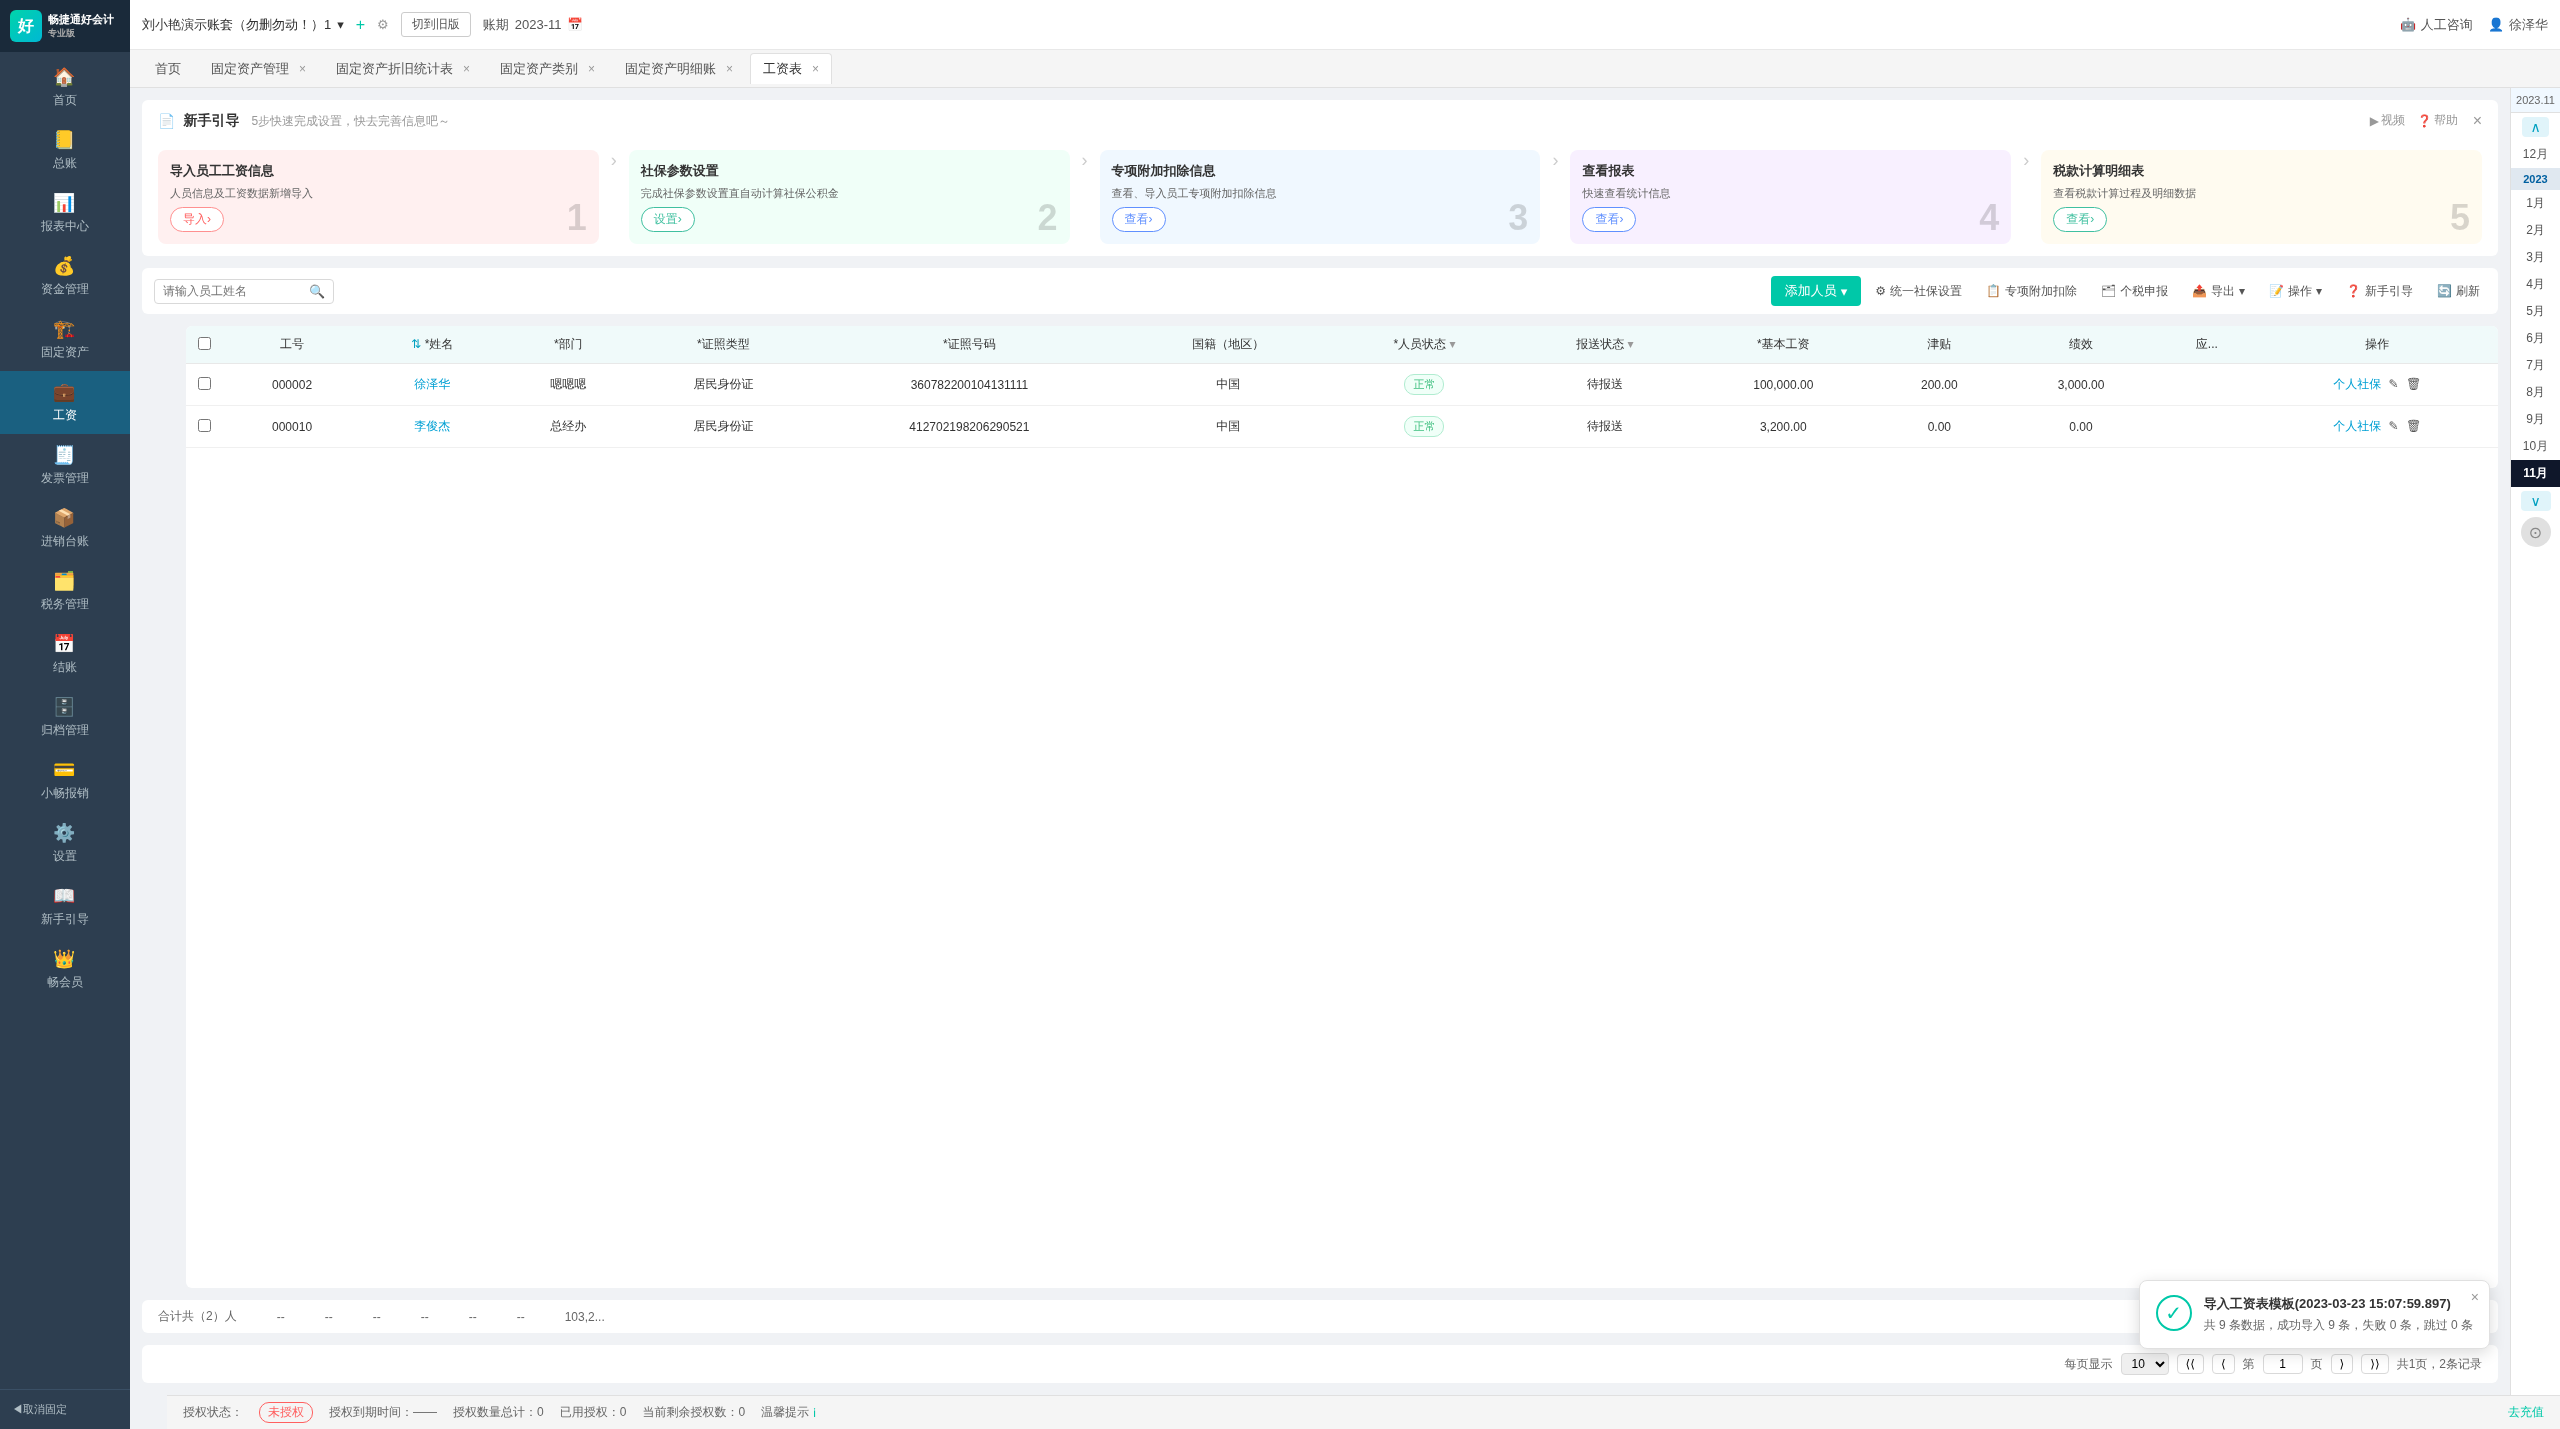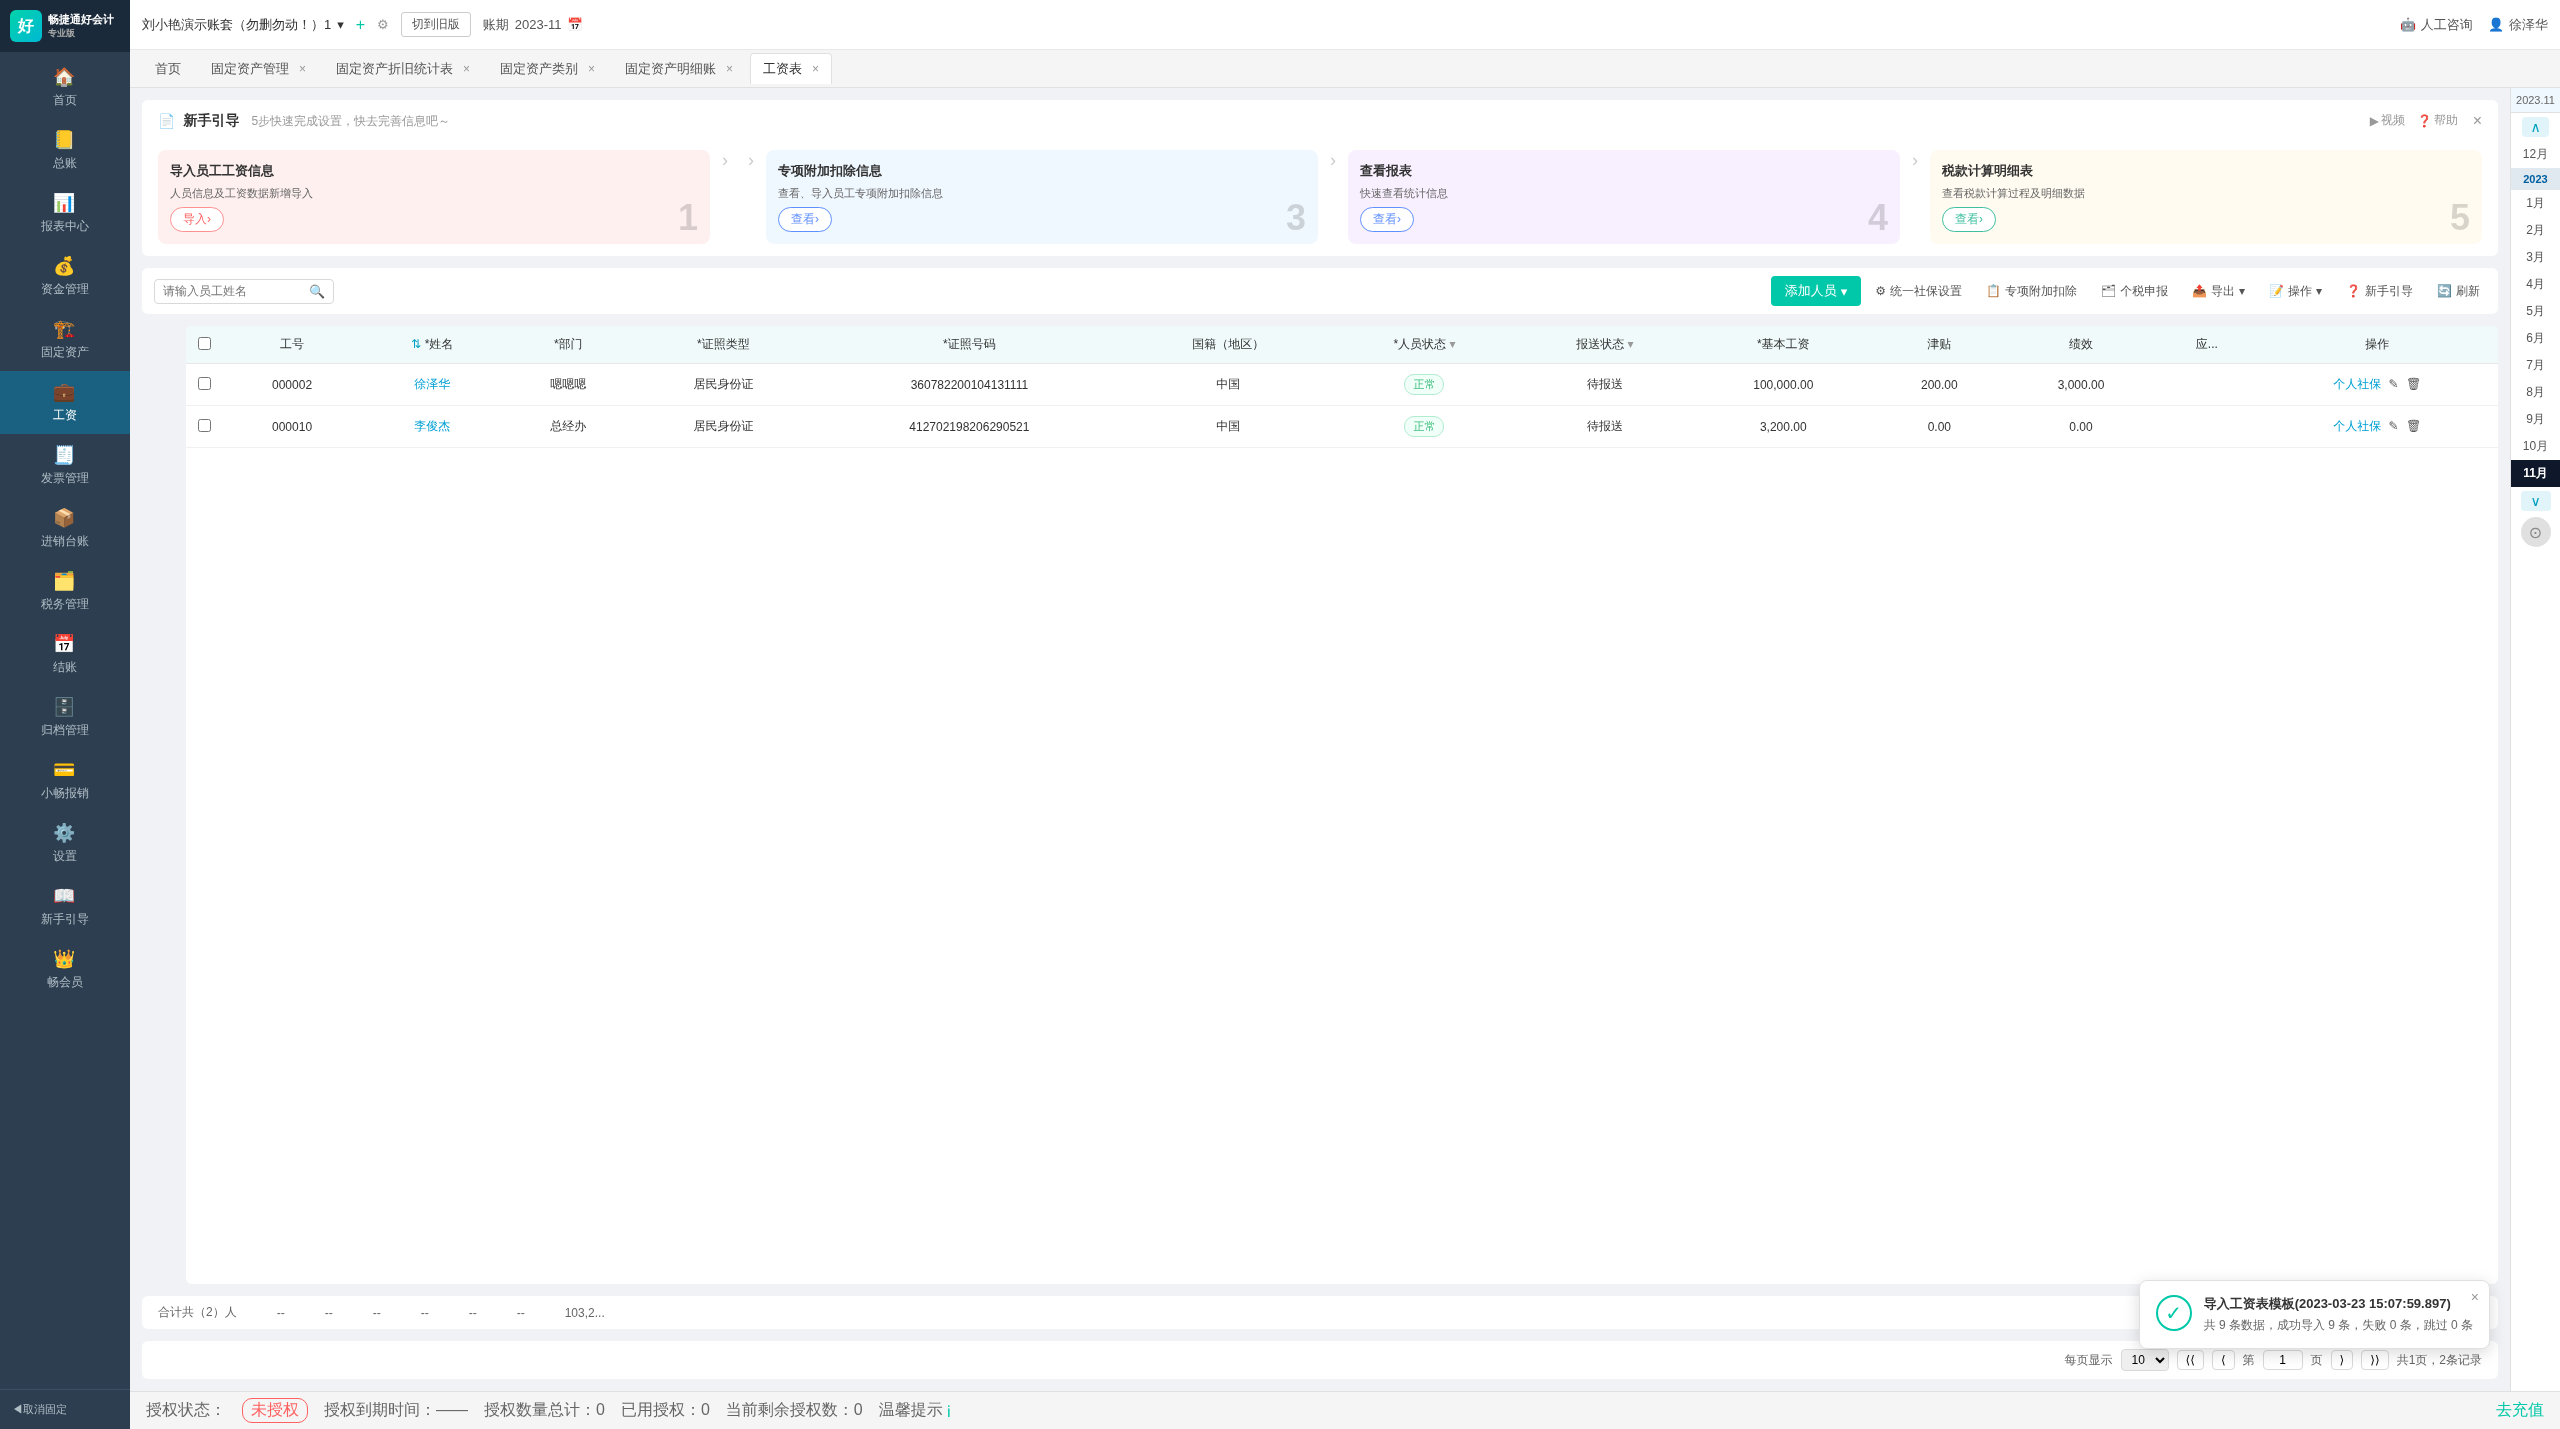--- a/index.html
+++ b/index.html
@@ -372,23 +372,24 @@
       text-align: center;
       font-size: 12px;
     }
     .auth-bar {
       background: #f5f5f5;
       border-top: 1px solid #e0e0e0;
       padding: 6px 16px;
       display: flex;
       align-items: center;
       gap: 16px;
-      font-size: 16px;
+      font-size: 12px;
       color: #666;
       flex-shrink: 0;
+      margin-left: 37px;
     }
     .auth-status-red { color: #ff6060; border: 1px solid #ff6060; padding: 1px 8px; border-radius: 10px; }
     .auth-link { color: #00c8a8; cursor: pointer; margin-left: auto; }
 
     
     .right-panel {
       width: 50px;
       background: white;
       border-left: 1px solid #e0e0e0;
       display: flex;
@@ -637,20 +638,26 @@
         <div class="guide-steps">
 
           <div class="guide-step step-pink">
             <div class="step-title">导入员工工资信息</div>
             <div class="step-desc">人员信息及工资数据新增导入</div>
             <button class="step-btn btn-pink">导入›</button>
             <div class="step-num">1</div>
           </div>
           <div class="step-arrow">›</div>
 
+          <div class="guide-step step-green">
+            <div class="step-title">社保参数设置</div>
+            <div class="step-desc">完成社保参数设置直自动计算社保公积金</div>
+            <button class="step-btn btn-teal">设置›</button>
+            <div class="step-num">2</div>
+          </div>
           <div class="step-arrow">›</div>
 
           <div class="guide-step step-blue">
             <div class="step-title">专项附加扣除信息</div>
             <div class="step-desc">查看、导入员工专项附加扣除信息</div>
             <button class="step-btn btn-blue">查看›</button>
             <div class="step-num">3</div>
           </div>
           <div class="step-arrow">›</div>
 

